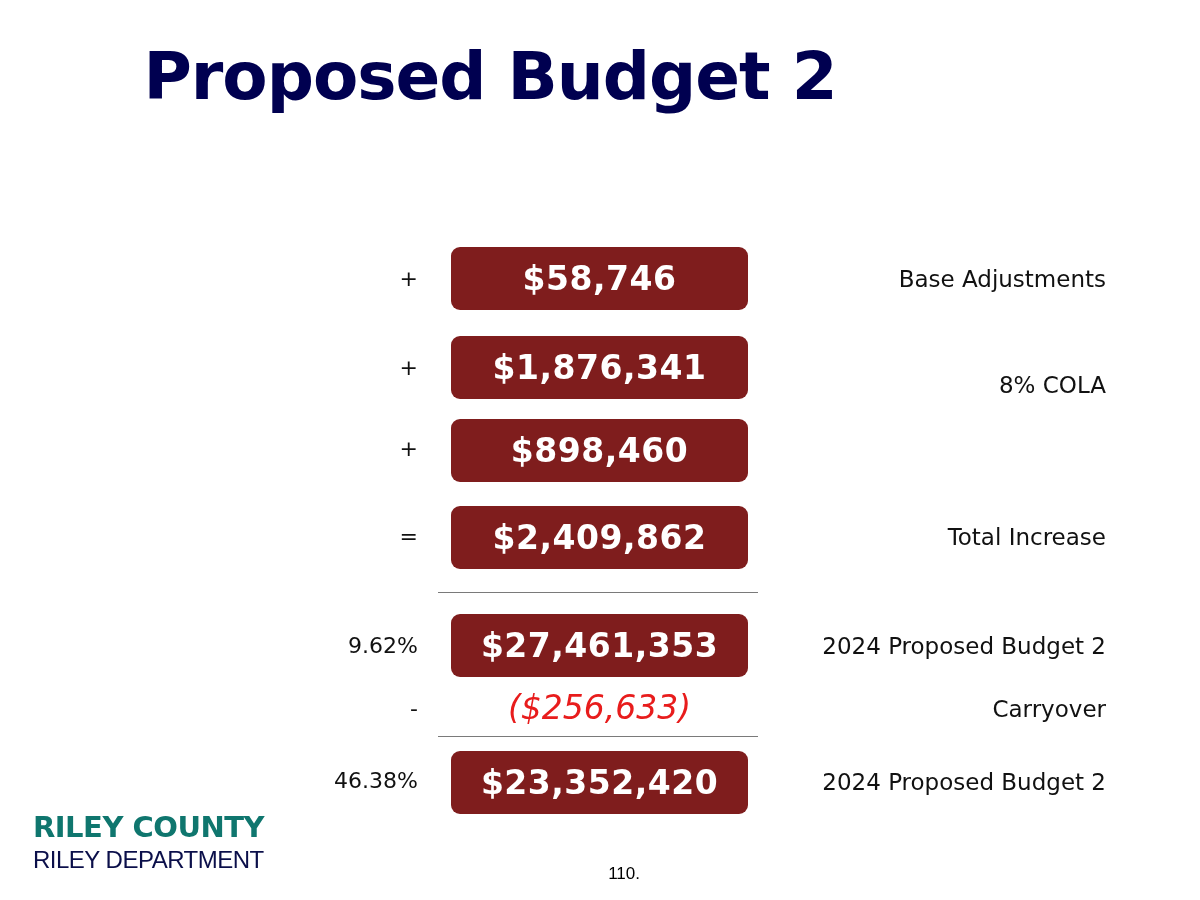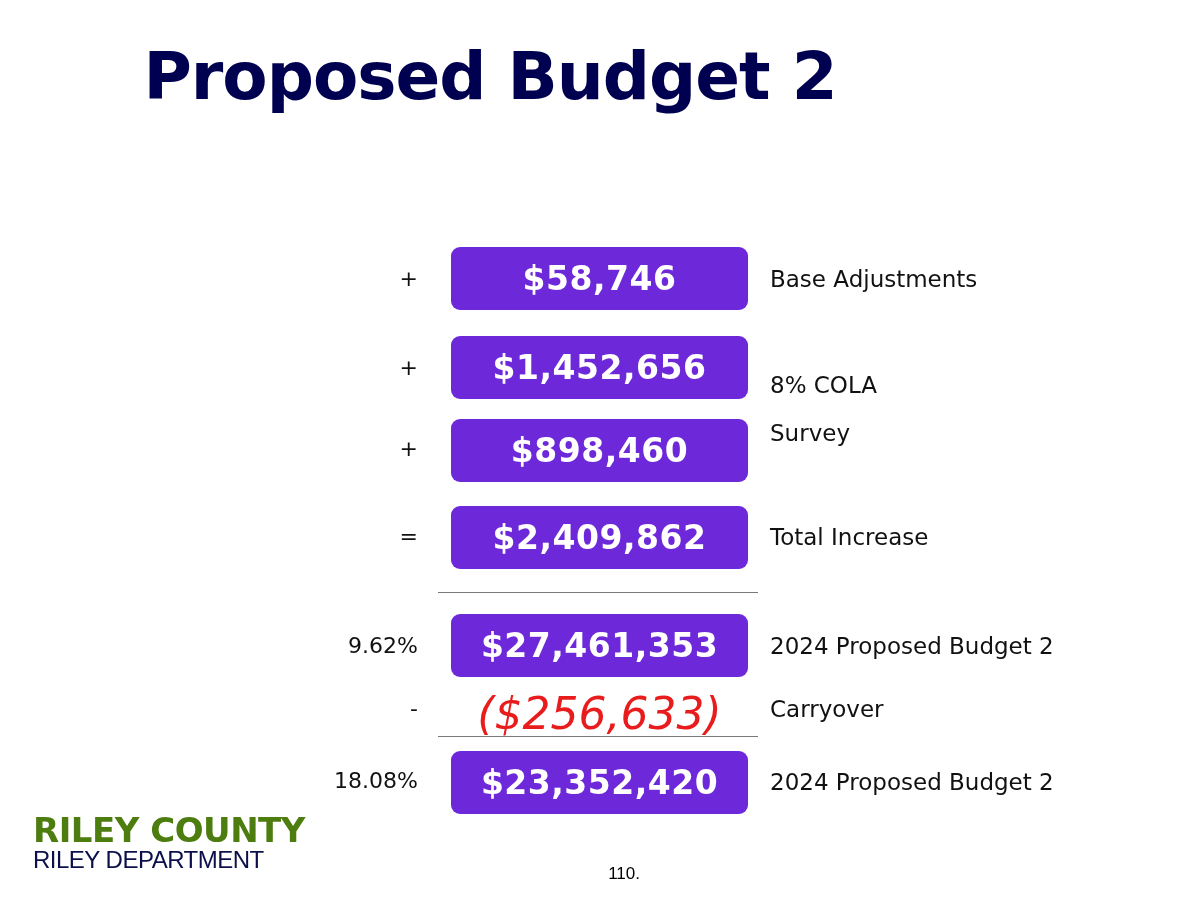--- a/index.html
+++ b/index.html
@@ -1,62 +1,61 @@
 <!DOCTYPE html>
 <html><head>
 <meta charset="utf-8">
 <style>
   html, body { margin: 0; padding: 0; }
   body { width: 1200px; height: 900px; background: #ffffff; position: relative; overflow: hidden; font-family: "DejaVu Sans", sans-serif; }
   .title { position: absolute; left: 0; width: 980px; top: 38px; text-align: center; font-family: "DejaVu Sans", sans-serif; font-weight: bold; font-size: 66px; color: #000050; letter-spacing: -1px; }
   .op { position: absolute; width: 100px; text-align: right; left: 318px; font-family: "DejaVu Sans", sans-serif; font-size: 22px; color: #111; }
-  .box { position: absolute; left: 451px; width: 297px; height: 63px; background: #6d28d9; border-radius: 9px; color: #ffffff; font-family: "DejaVu Sans", sans-serif; font-weight: bold; font-size: 33px; display: flex; align-items: center; justify-content: center; letter-spacing: 0.5px; }
-  .desc { position: absolute; left: 770px; width: 336px; text-align: left; font-family: "DejaVu Sans", sans-serif; font-size: 23px; color: #111; line-height: 35px; }
+  .box { position: absolute; left: 451px; width: 297px; height: 63px; background: #7f1d1d; border-radius: 9px; color: #ffffff; font-family: "DejaVu Sans", sans-serif; font-weight: bold; font-size: 33px; display: flex; align-items: center; justify-content: center; letter-spacing: 0.5px; }
+  .desc { position: absolute; left: 770px; width: 336px; text-align: right; font-family: "DejaVu Sans", sans-serif; font-size: 23px; color: #111; line-height: 35px; }
   .rule { position: absolute; left: 438px; width: 320px; height: 1px; background: #7a7a7a; }
-  .neg { position: absolute; left: 451px; width: 297px; text-align: center; font-family: "DejaVu Sans", sans-serif; font-style: italic; font-size: 44px; color: #e81c1c; }
-  .logo1 { position: absolute; left: 33px; top: 810px; font-family: "DejaVu Sans", sans-serif; font-weight: bold; font-size: 34px; color: #4d7c0f; letter-spacing: -0.5px; }
+  .neg { position: absolute; left: 451px; width: 297px; text-align: center; font-family: "DejaVu Sans", sans-serif; font-style: italic; font-size: 33px; color: #e81c1c; }
+  .logo1 { position: absolute; left: 33px; top: 810px; font-family: "DejaVu Sans", sans-serif; font-weight: bold; font-size: 29px; color: #0f766e; letter-spacing: -0.5px; }
   .logo2 { position: absolute; left: 33px; top: 846px; font-family: "Liberation Sans", sans-serif; font-size: 24px; color: #0b0f4a; letter-spacing: -0.5px; }
   .pagenum { position: absolute; left: 560px; width: 80px; text-align: right; top: 864px; font-family: "Liberation Sans", sans-serif; font-size: 17px; color: #000; }
 </style>
 </head>
 <body>
 
 <div class="title">Proposed Budget 2</div>
 
 <div class="op" style="top:266px">+</div>
 <div class="box" style="top:247px">$58,746</div>
 <div class="desc" style="top:262px">Base Adjustments</div>
 
 <div class="op" style="top:355px">+</div>
-<div class="box" style="top:336px">$1,452,656</div>
+<div class="box" style="top:336px">$1,876,341</div>
 <div class="desc" style="top:368px">8% COLA</div>
 
 <div class="op" style="top:436px">+</div>
 <div class="box" style="top:419px">$898,460</div>
 <div class="desc" style="top:416px">
-  <div>Survey</div>
 </div>
 
 <div class="op" style="top:524px">=</div>
 <div class="box" style="top:506px">$2,409,862</div>
 <div class="desc" style="top:520px">Total Increase</div>
 
 <div class="rule" style="top:592px"></div>
 
 <div class="op" style="top:633px">9.62%</div>
 <div class="box" style="top:614px">$27,461,353</div>
 <div class="desc" style="top:629px">2024 Proposed Budget 2</div>
 
 <div class="op" style="top:696px">-</div>
 <div class="neg" style="top:688px">($256,633)</div>
 <div class="desc" style="top:692px">Carryover</div>
 
 <div class="rule" style="top:736px"></div>
 
-<div class="op" style="top:768px">18.08%</div>
+<div class="op" style="top:768px">46.38%</div>
 <div class="box" style="top:751px">$23,352,420</div>
 <div class="desc" style="top:765px">
   <div>2024 Proposed Budget 2</div>
 </div>
 
 <div class="logo1">RILEY COUNTY</div>
 <div class="logo2">RILEY DEPARTMENT</div>
 
 <div class="pagenum">110.</div>
 

